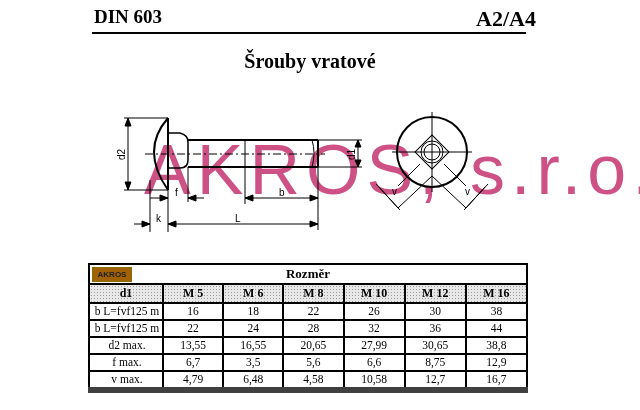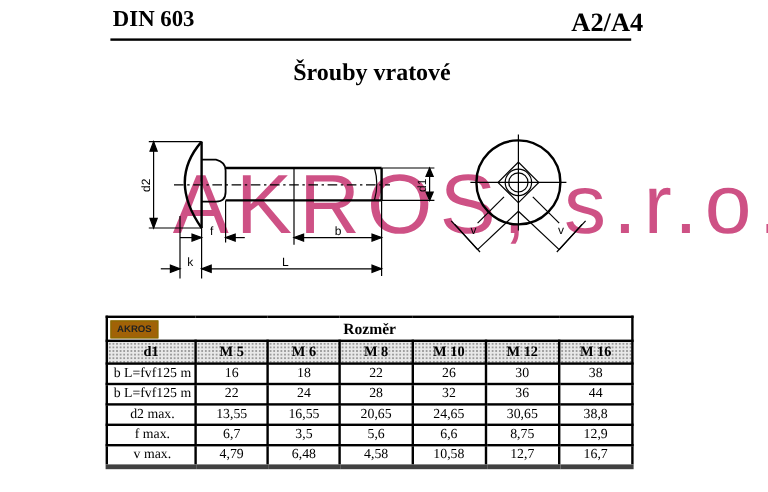--- a/index.html
+++ b/index.html
@@ -14,21 +14,21 @@
   table.dim td, table.dim th { border:2px solid #000; padding:0; }
   .row-title td { height:18px; }
   .title-cell { position:relative; text-align:center; font-weight:bold; font-size:13px; }
   .akros-logo { position:absolute; left:2px; top:2px; width:38px; height:13px; background:#a16207; border:1px solid #8a6d00; font-family:"Liberation Sans", sans-serif; font-size:8px; font-weight:bold; line-height:13px; text-align:center; color:#222; }
   .colhdr th { height:17px; font-weight:bold; font-size:12px;
     background-color:#e8e8e8;
     background-image: radial-gradient(#9a9a9a 0.6px, transparent 0.7px);
     background-size:3px 3px; }
   .data td { height:15px; border-top:none; border-bottom:none; text-align:center; font-size:11.5px; line-height:15px; }
   .data td.lbl { text-align:center; padding-left:2px; white-space:nowrap; overflow:hidden; max-width:70px; }
-  .data.last td { border-bottom:4px solid #404040; }
+  .data.last td { border-bottom:6px solid #404040; }
   .c0 { width:72px; }
 </style>
 </head>
 <body>
 
 <div class="hdr-left">DIN 603</div>
 <div class="hdr-right">A2/A4</div>
 <div class="hdr-rule"></div>
 <div class="title">Šrouby vratové</div>
 
@@ -145,21 +145,21 @@
     <td>28</td>
     <td>32</td>
     <td>36</td>
     <td>44</td>
   </tr>
   <tr class="data">
     <td class="lbl">d2 max.</td>
     <td>13,55</td>
     <td>16,55</td>
     <td>20,65</td>
-    <td>24,65</td>
+    <td>27,99</td>
     <td>30,65</td>
     <td>38,8</td>
   </tr>
   <tr class="data">
     <td class="lbl">f max.</td>
     <td>6,7</td>
     <td>3,5</td>
     <td>5,6</td>
     <td>6,6</td>
     <td>8,75</td>

